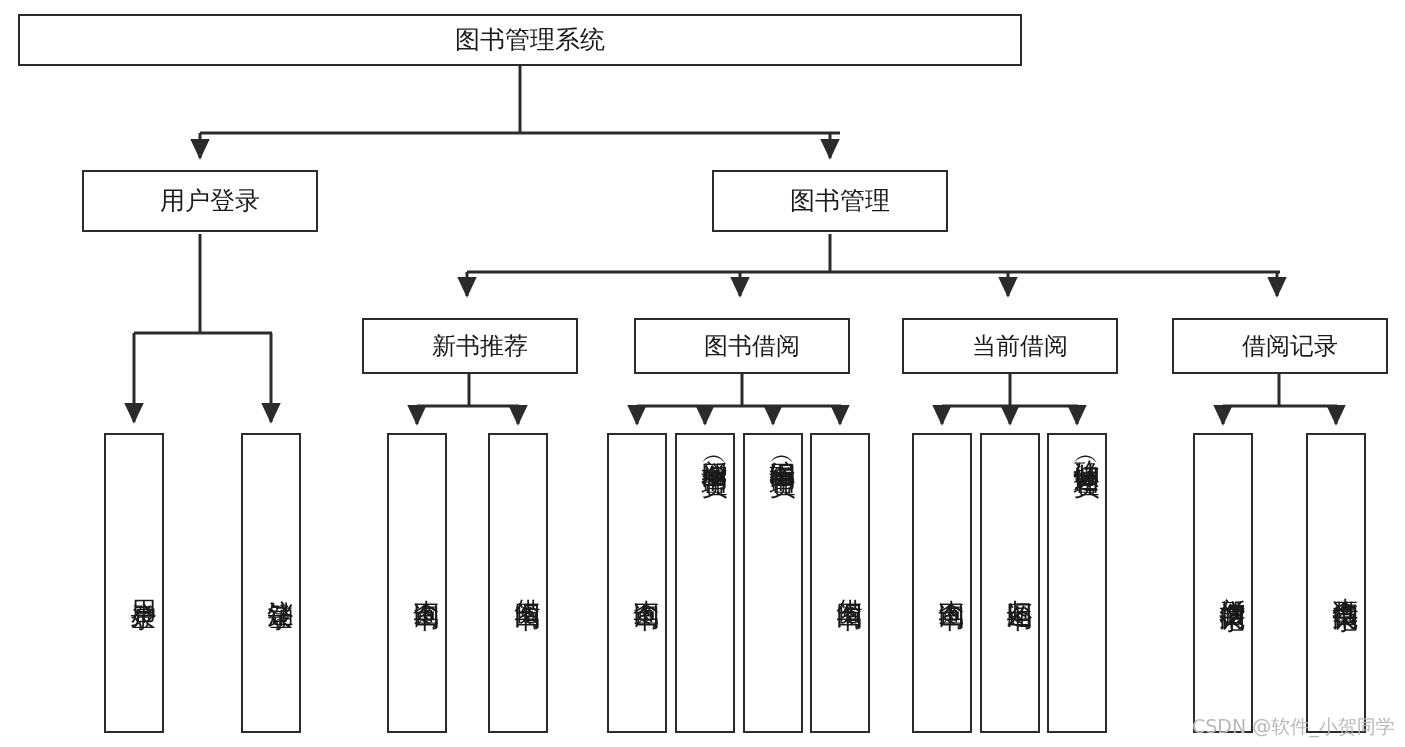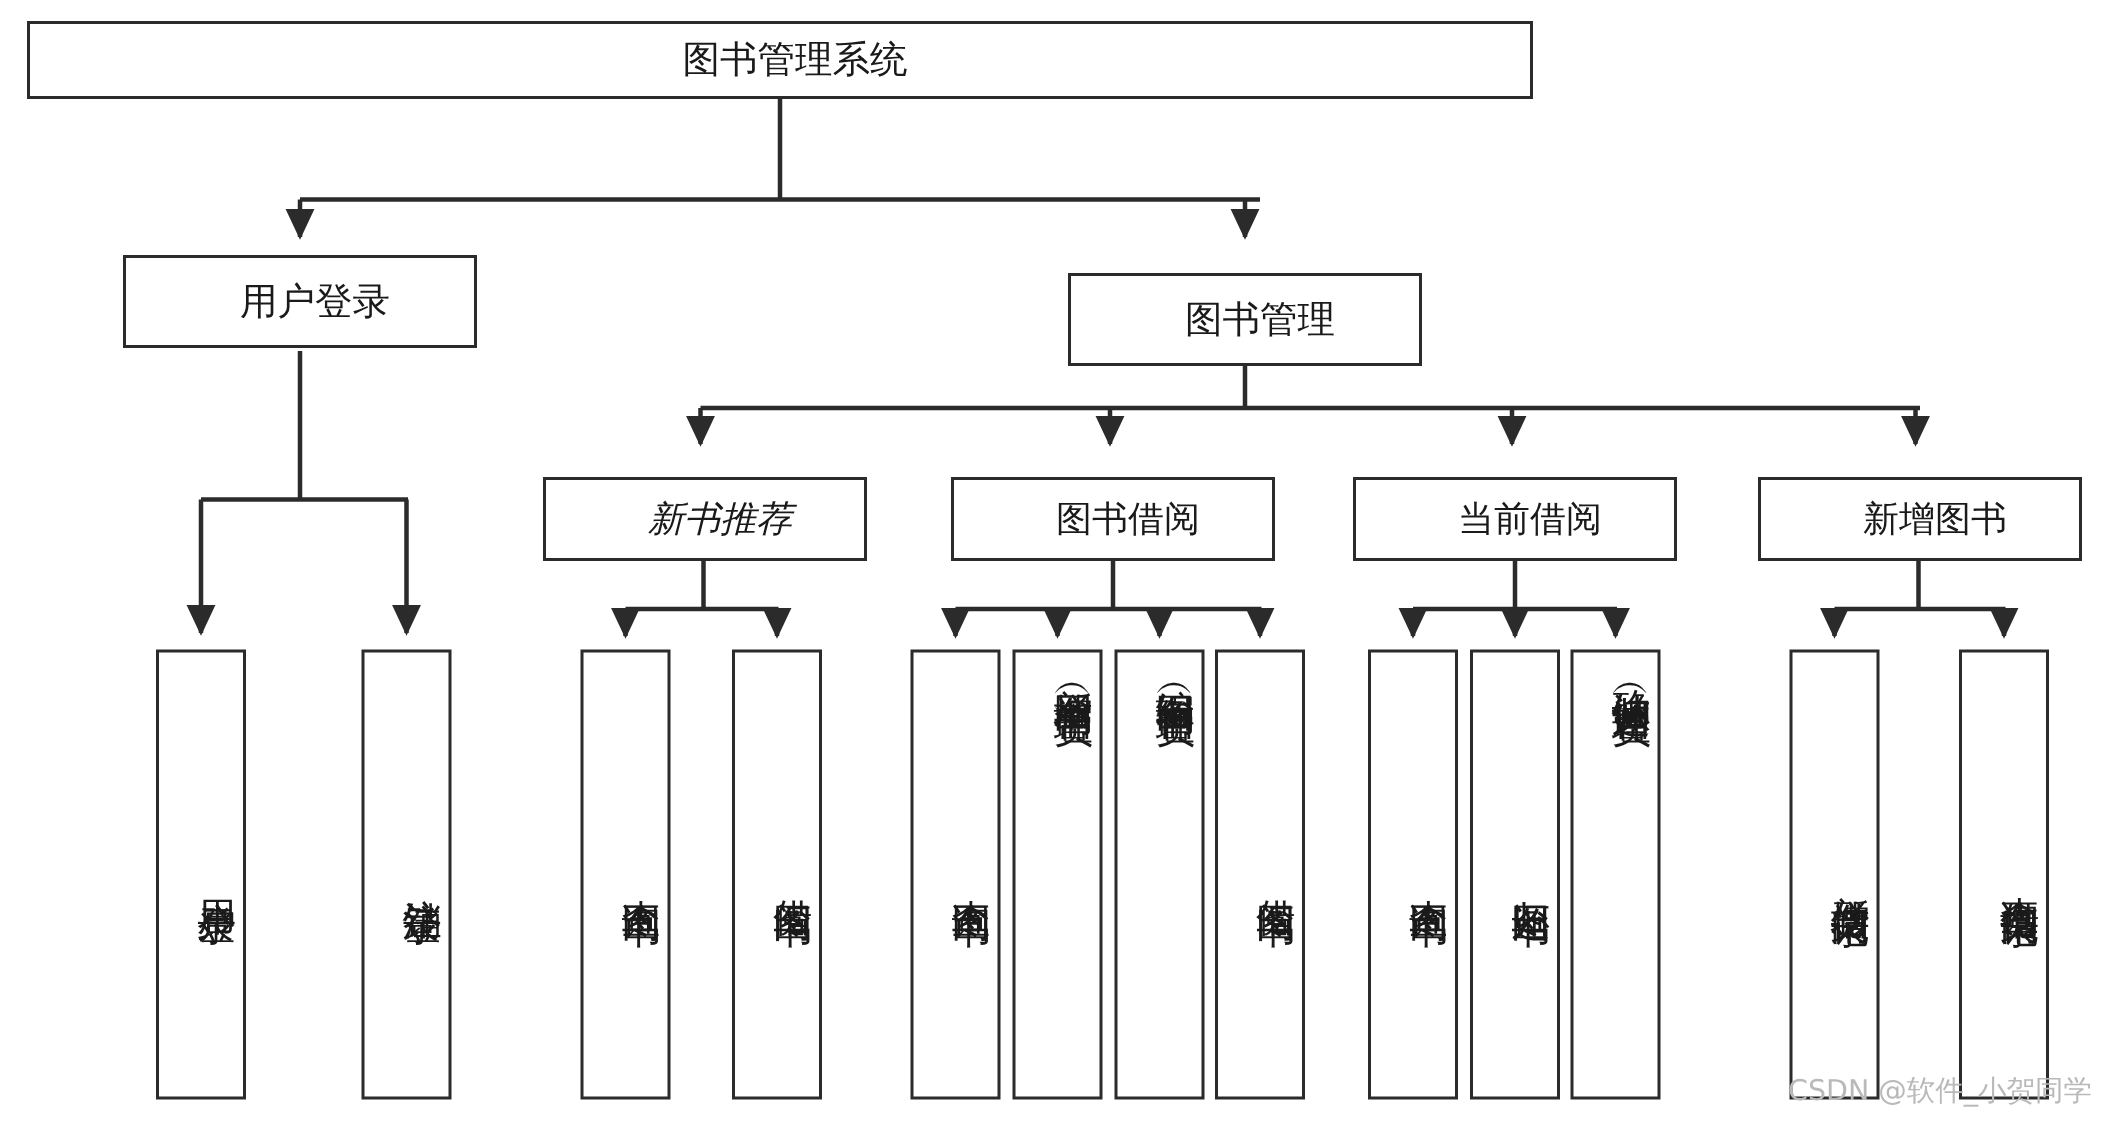--- a/index.html
+++ b/index.html
@@ -132,38 +132,38 @@
   </svg>
 
   <div class="node root" style="left:18px; top:14px; width:1004px; height:52px;">
     <span class="node-label">图书管理系统</span>
   </div>
 
   <div class="node level2" style="left:82px; top:170px; width:236px; height:62px;">
     <span class="node-label">用户登录</span>
   </div>
 
-  <div class="node level2" style="left:712px; top:182px; width:236px; height:62px;">
+  <div class="node level2" style="left:712px; top:170px; width:236px; height:62px;">
     <span class="node-label">图书管理</span>
   </div>
 
-  <div class="node level3" style="left:362px; top:318px; width:216px; height:56px;font-style:italic;">
+  <div class="node level3" style="left:362px; top:318px; width:216px; height:56px;">
     <span class="node-label">新书推荐</span>
   </div>
 
   <div class="node level3" style="left:634px; top:318px; width:216px; height:56px;">
     <span class="node-label">图书借阅</span>
   </div>
 
   <div class="node level3" style="left:902px; top:318px; width:216px; height:56px;">
     <span class="node-label">当前借阅</span>
   </div>
 
   <div class="node level3" style="left:1172px; top:318px; width:216px; height:56px;">
-    <span class="node-label">新增图书</span>
+    <span class="node-label">借阅记录</span>
   </div>
 
   <div class="node leaf centered" style="left:104px; top:433px; width:60px; height:300px;">
     <span class="node-label">用户登录</span>
   </div>
 
   <div class="node leaf centered" style="left:241px; top:433px; width:60px; height:300px;">
     <span class="node-label">注销登录</span>
   </div>
 

